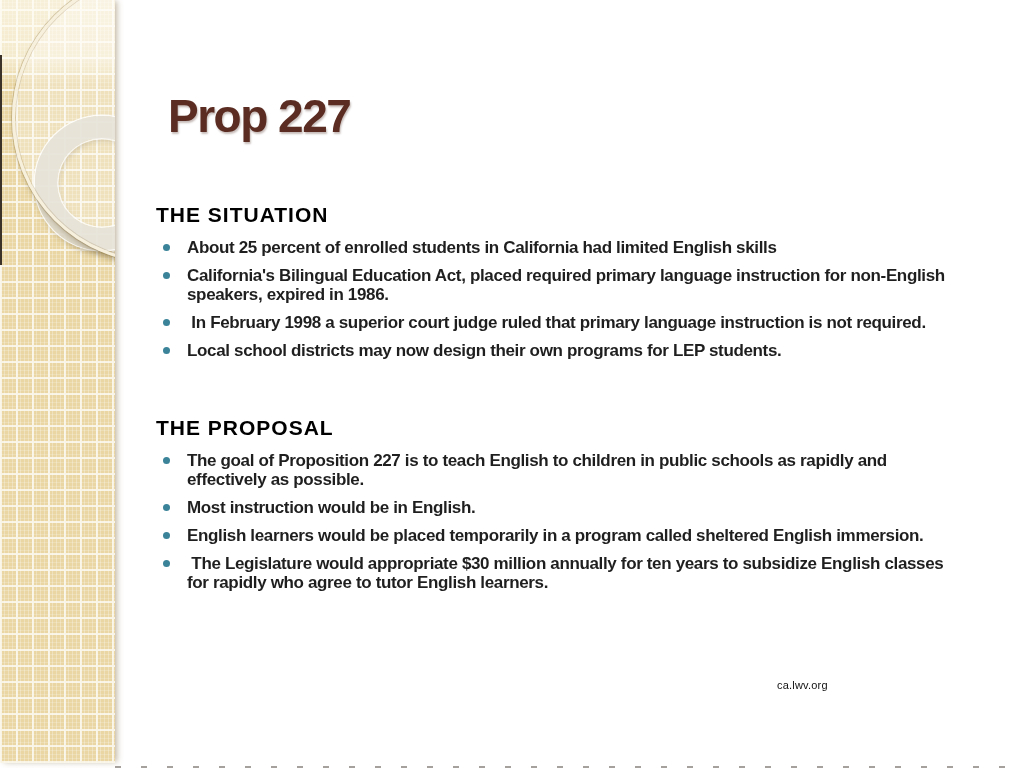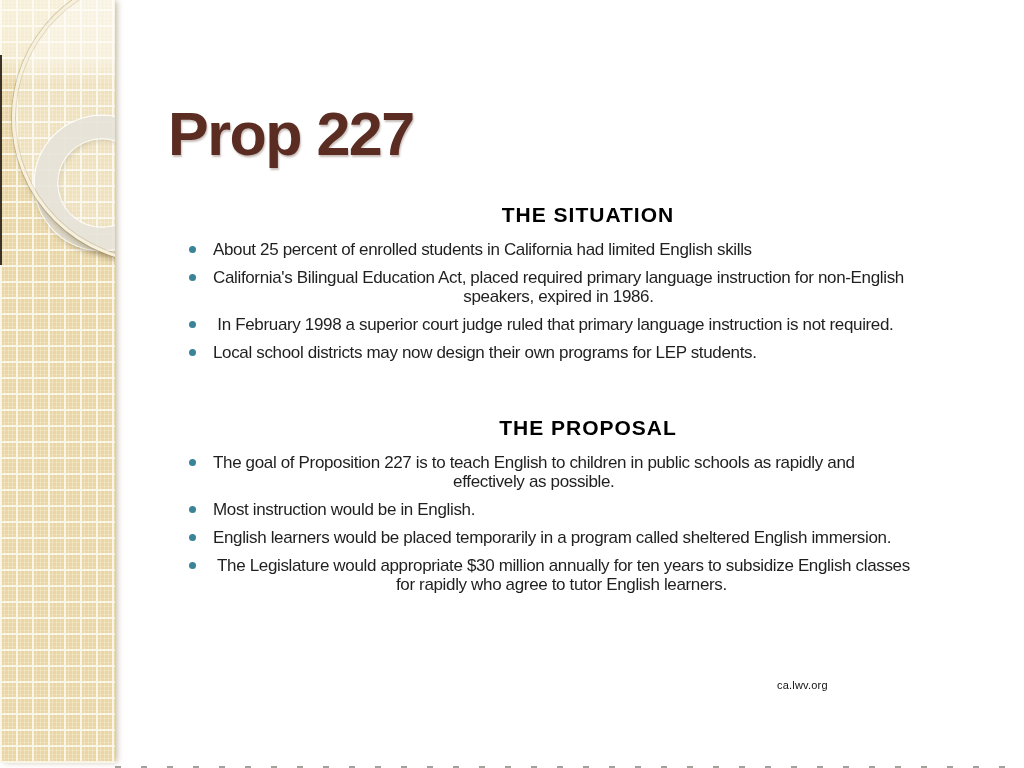--- a/index.html
+++ b/index.html
@@ -46,32 +46,32 @@
   }
   
   .bottom-dashes{
     position:absolute;left:115px;right:0;bottom:0;height:2px;
     background:repeating-linear-gradient(90deg, rgba(55,45,35,.45) 0 6px, transparent 6px 26px);
   }
 
   
   .title{
     position:absolute;left:168px;top:60px;
-    font-size:61px;line-height:1.1;letter-spacing:-1.5px;
+    font-size:46px;line-height:1.1;letter-spacing:-1.5px;
     color:var(--title,#5b2d22);
     text-shadow:1px 2px 2px rgba(70,35,25,.30);
   }
-  .section{position:absolute;left:168px;width:840px;text-align:center;}
+  .section{position:absolute;left:156px;width:840px;}
   .section-1{top:204px;}
   .section-2{top:417px;}
   .section-header{
     font-size:21px;font-weight:bold;letter-spacing:1px;
     color:var(--header,#000000);margin:0 0 12px 0;line-height:22px;
   }
-  ul.bullets{list-style:none;margin:14px;padding:0;}
+  ul.bullets{list-style:none;margin:0;padding:0;font-weight:bold;}
   ul.bullets li{
     display:flex;align-items:flex-start;margin:0 0 9px 0;
   }
   .dot{
     flex:0 0 auto;width:7px;height:7px;border-radius:50%;
     background:var(--bullet,#3a8399);margin:6px 0 0 7px;
   }
   .lines{margin-left:17px;color:var(--body,#1f1f1f);}
   .line{
     font-size:17px;line-height:19px;letter-spacing:-.35px;white-space:pre;

